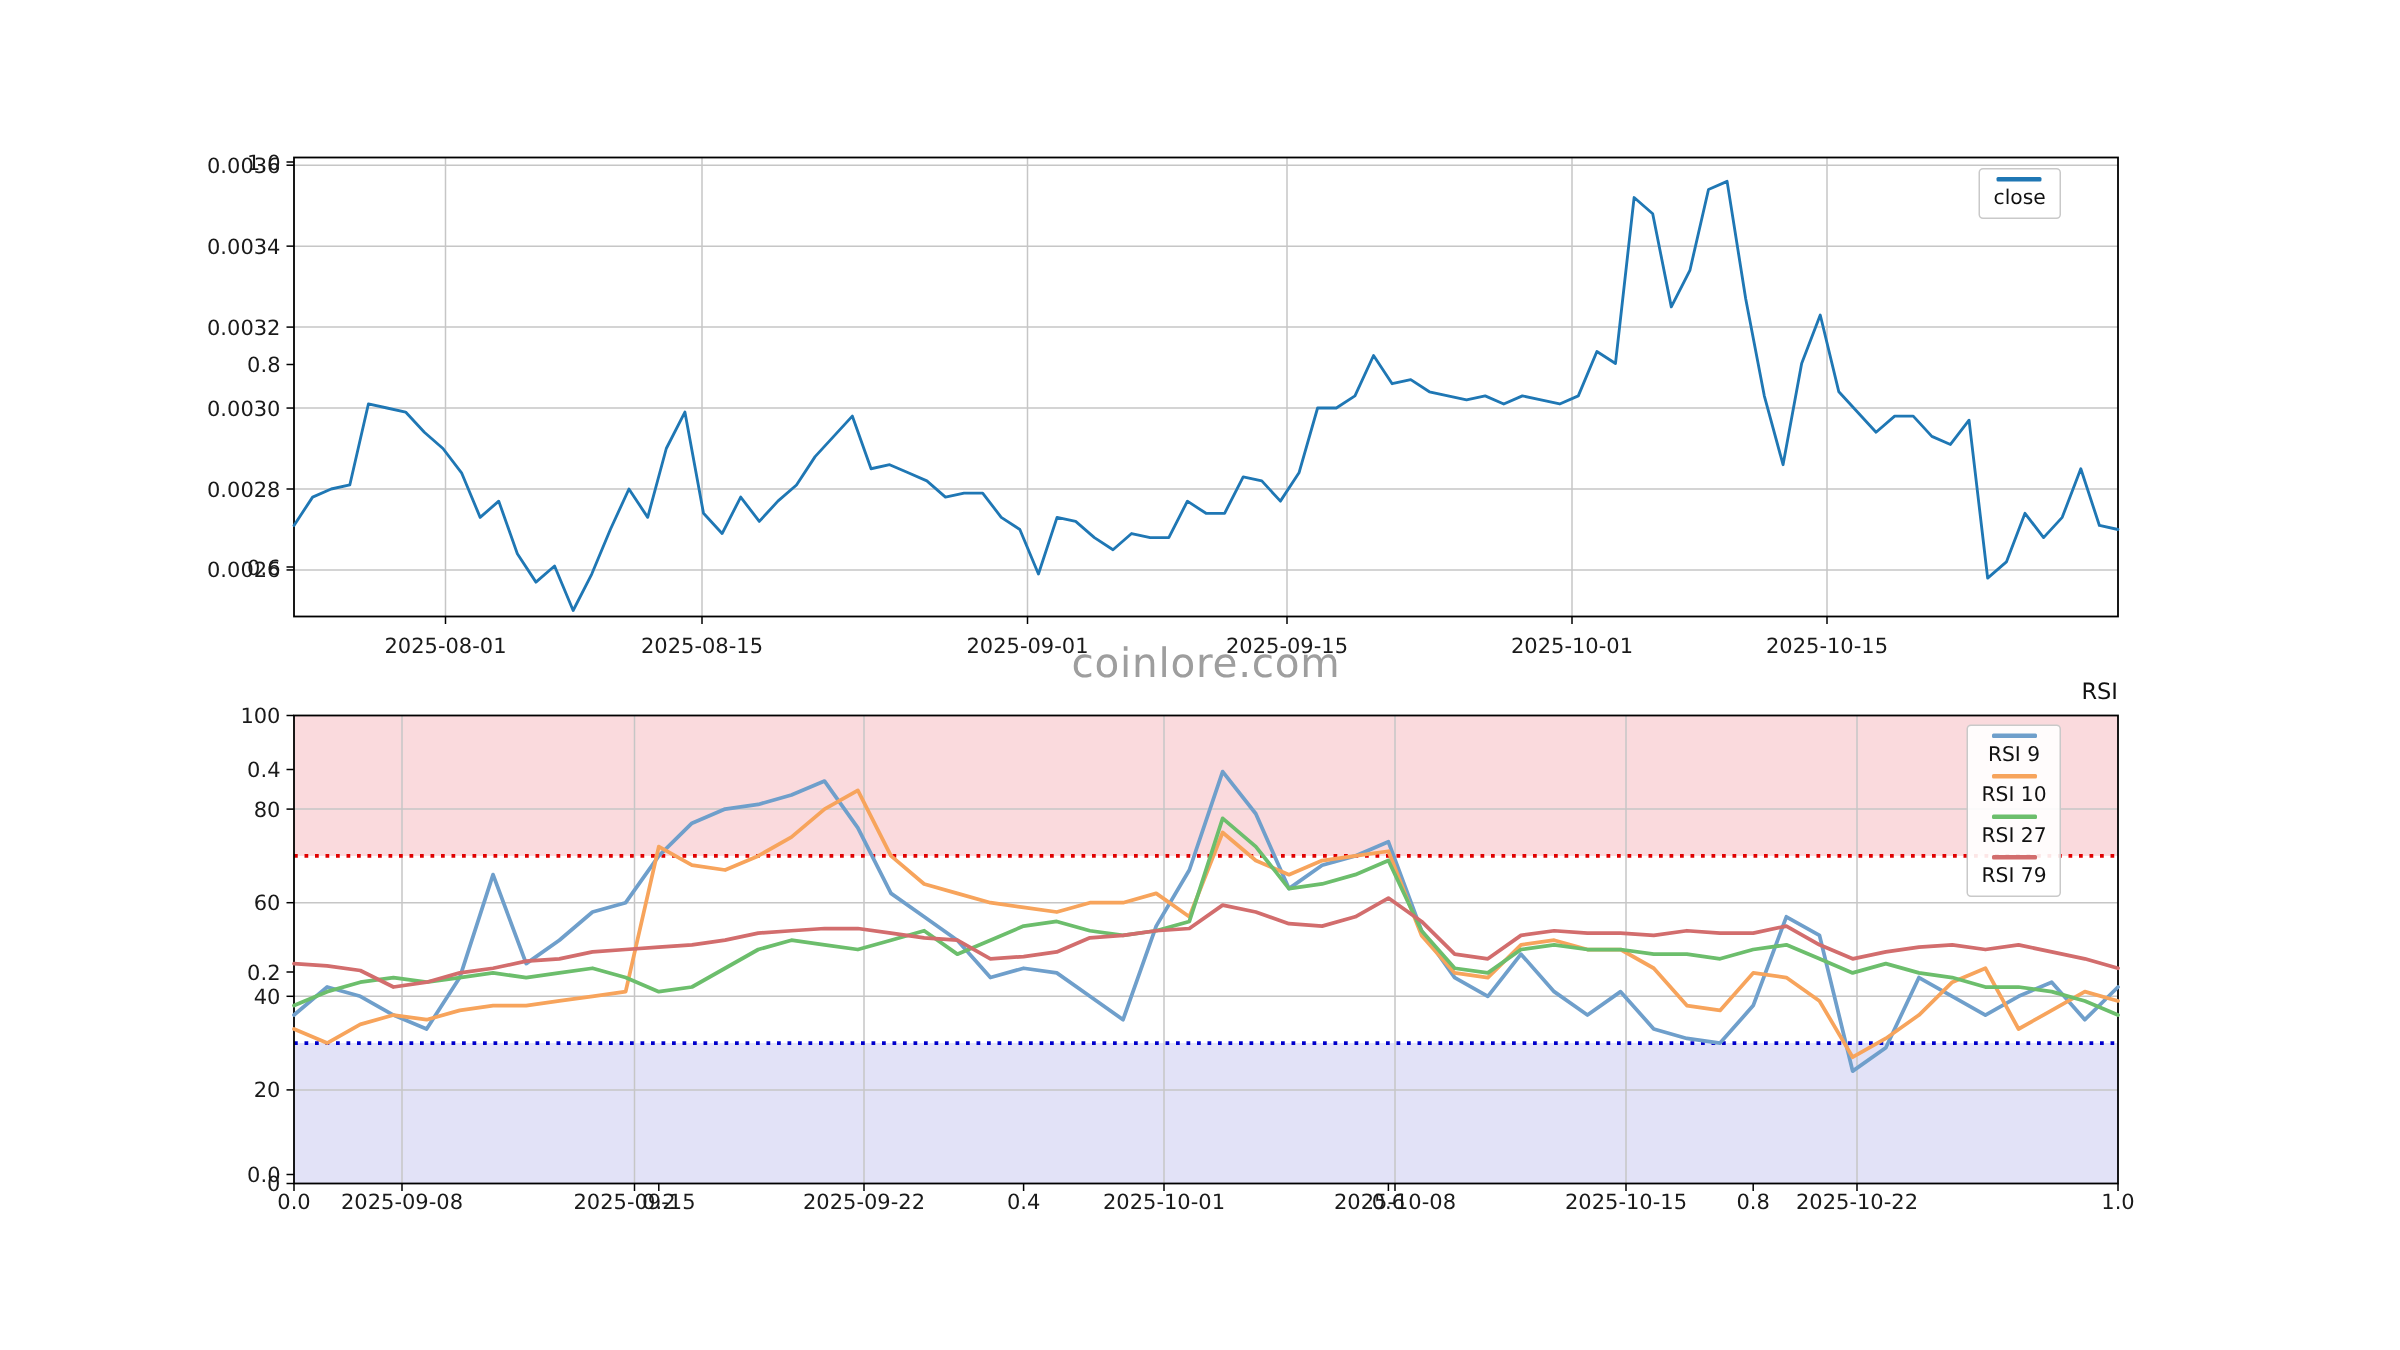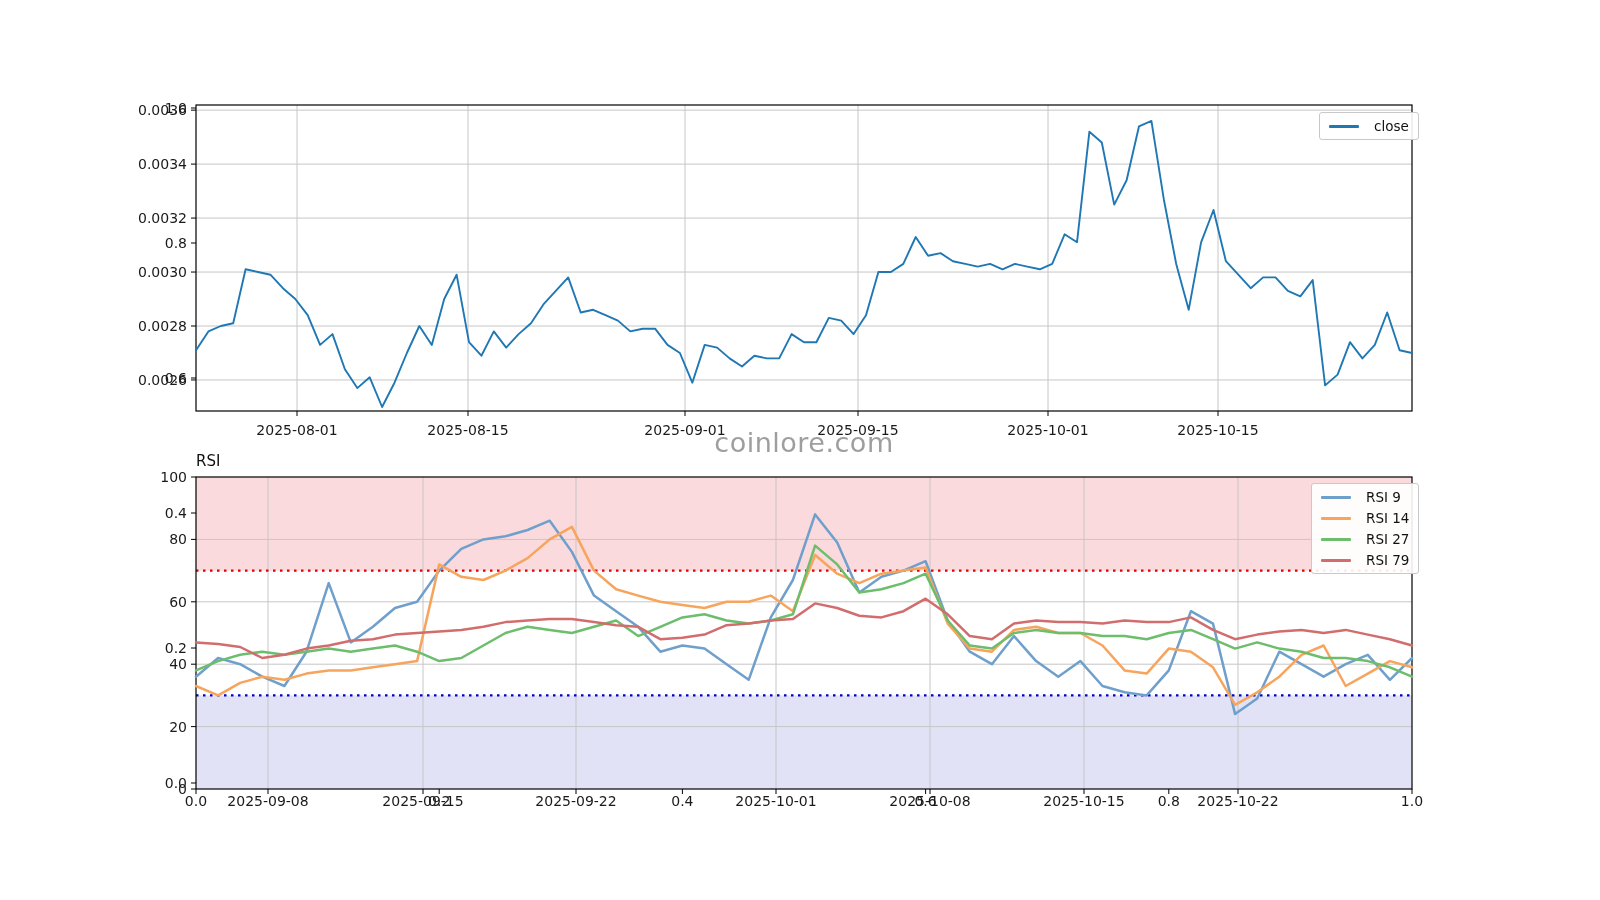--- a/index.html
+++ b/index.html
@@ -1,27 +1,27 @@
 <!DOCTYPE html>
 <html><head>
 <meta charset="utf-8">
 <style>
   html,body{margin:0;padding:0;background:#ffffff;}
   .figure{position:relative;width:1600px;height:900px;background:#ffffff;overflow:hidden;
           font-family:"DejaVu Sans","Liberation Sans",sans-serif;}
   svg{position:absolute;left:0;top:0;}
   .watermark{position:absolute;left:196px;top:427px;width:1216px;text-align:center;
              font-size:27px;color:#9e9e9e;letter-spacing:0.5px;}
-  .rsi-title{position:absolute;left:196px;top:452px;width:1216px;text-align:left;
+  .rsi-title{position:absolute;left:196px;top:452px;width:1216px;text-align:right;
              font-size:15px;color:#111111;}
   .legend{position:absolute;background:rgba(255,255,255,0.9);border:1px solid #c9c9c9;
           border-radius:3px;padding:5px 9px;display:flex;flex-direction:column;gap:5px;}
   .legend-price{left:1319px;top:112px;}
   .legend-rsi{left:1311px;top:483px;}
-  .legend-item{display:flex;align-items:center;gap:15px;}
+  .legend-item{display:flex;align-items:center;gap:3px;flex-direction:column;}
   .legend-line{display:inline-block;width:30px;height:3px;border-radius:1px;}
   .legend-label{font-size:13.5px;color:#111111;line-height:16px;}
 </style>
 </head>
 <body>
 
 <div class="figure">
   <svg id="charts" width="1600" height="900">
       <line x1="196" y1="379.9682539682539" x2="1412" y2="379.9682539682539" stroke="#c6c6c6" stroke-width="1"></line>
       <line x1="196" y1="325.99999999999994" x2="1412" y2="325.99999999999994" stroke="#c6c6c6" stroke-width="1"></line>
@@ -143,21 +143,21 @@
     </div>
   </div>
 
   <div class="legend legend-rsi">
     <div class="legend-item">
       <span class="legend-line" style="background: rgb(111, 159, 203);"></span>
       <span class="legend-label">RSI 9</span>
     </div>
     <div class="legend-item">
       <span class="legend-line" style="background: rgb(247, 164, 92);"></span>
-      <span class="legend-label">RSI 14</span>
+      <span class="legend-label">RSI 10</span>
     </div>
     <div class="legend-item">
       <span class="legend-line" style="background: rgb(108, 190, 108);"></span>
       <span class="legend-label">RSI 27</span>
     </div>
     <div class="legend-item">
       <span class="legend-line" style="background: rgb(210, 109, 109);"></span>
       <span class="legend-label">RSI 79</span>
     </div>
   </div>

